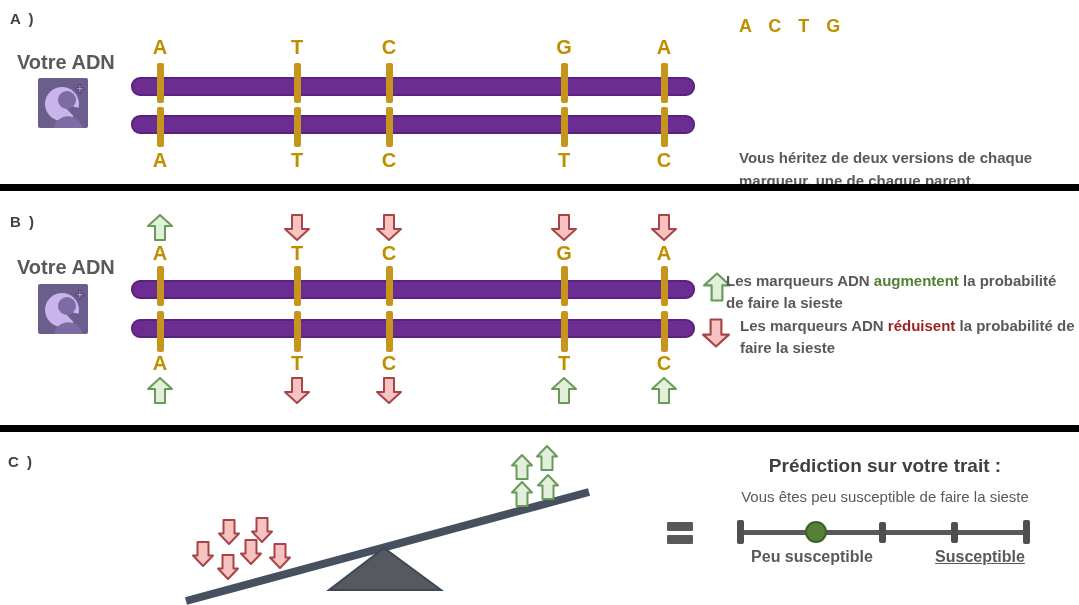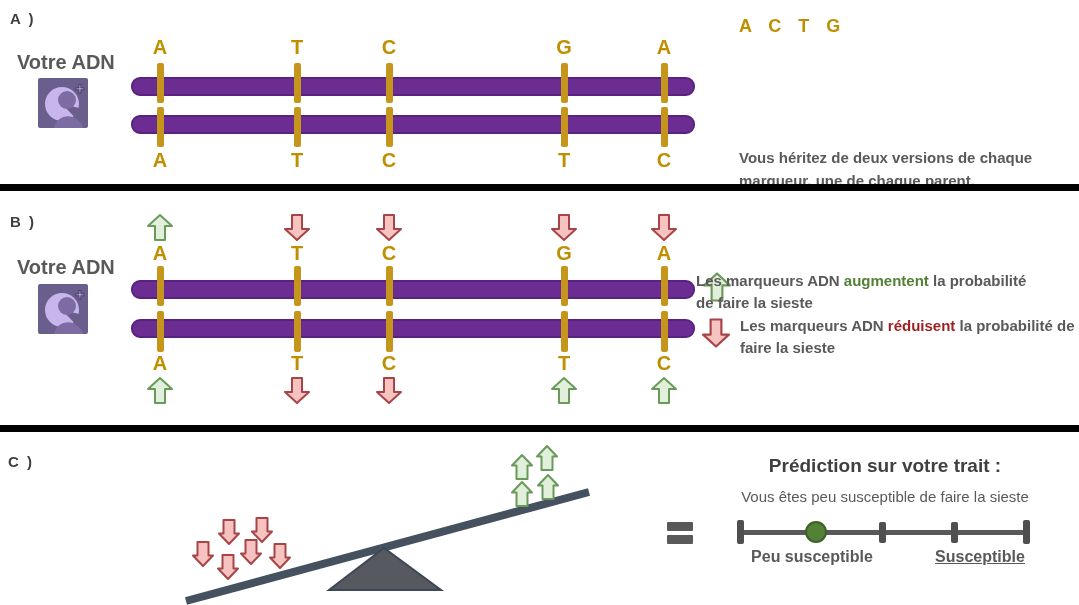--- a/index.html
+++ b/index.html
@@ -172,21 +172,21 @@
       <svg width="26" height="27" viewBox="0 0 26 27">
         <path d="M13 1 L25 12 H18 V26 H8 V12 H1 Z"></path>
       </svg>
     </div>
 
   <div class="abs arrow up arrow-green" style="left:703px;top:272px;">
       <svg width="28" height="30" viewBox="0 0 26 27">
         <path d="M13 1 L25 12 H18 V26 H8 V12 H1 Z"></path>
       </svg>
     </div>
-  <p class="abs legend-text" style="left:696px;top:270px;width:340px;"><span>Les marqueurs ADN </span><span class="kw-green">augmentent</span><span> la probabilité de faire la sieste</span></p>
+  <p class="abs legend-text" style="left:726px;top:270px;width:340px;"><span>Les marqueurs ADN </span><span class="kw-green">augmentent</span><span> la probabilité de faire la sieste</span></p>
 
   <div class="abs arrow down arrow-red" style="left:702px;top:318px;">
       <svg width="28" height="30" viewBox="0 0 26 27">
         <path d="M13 1 L25 12 H18 V26 H8 V12 H1 Z"></path>
       </svg>
     </div>
   <p class="abs legend-text" style="left:740px;top:315px;width:345px;"><span>Les marqueurs ADN </span><span class="kw-red">réduisent</span><span> la probabilité de faire la sieste</span></p>
 
   <div class="abs sep" style="top:425px;"></div>
 

